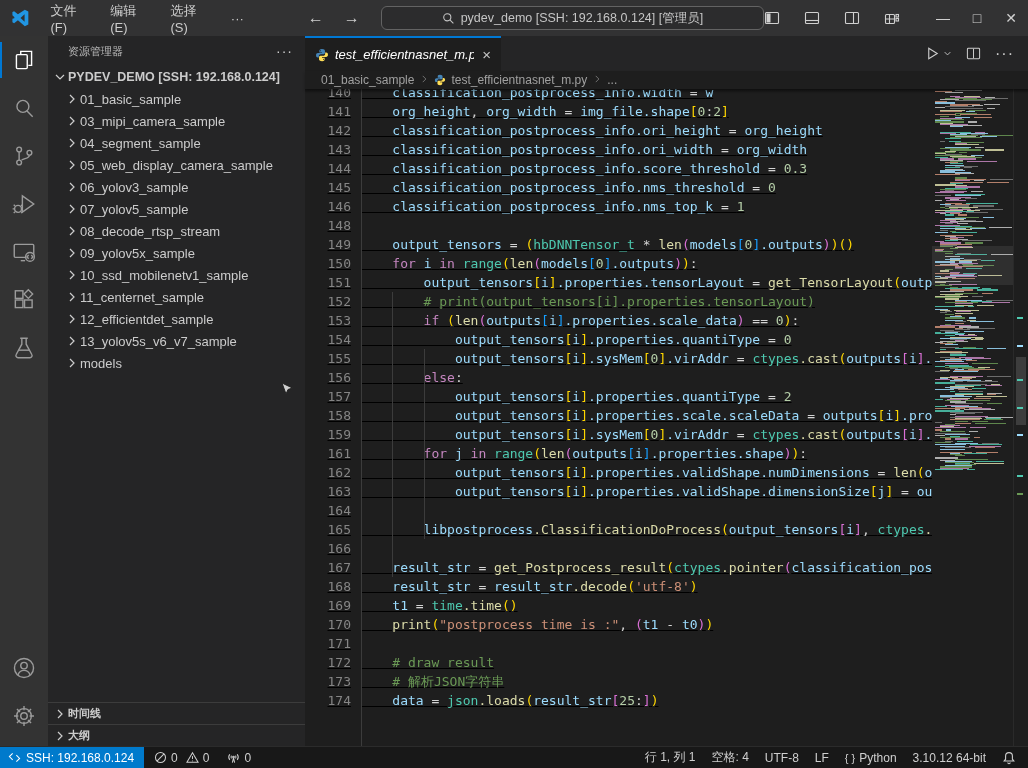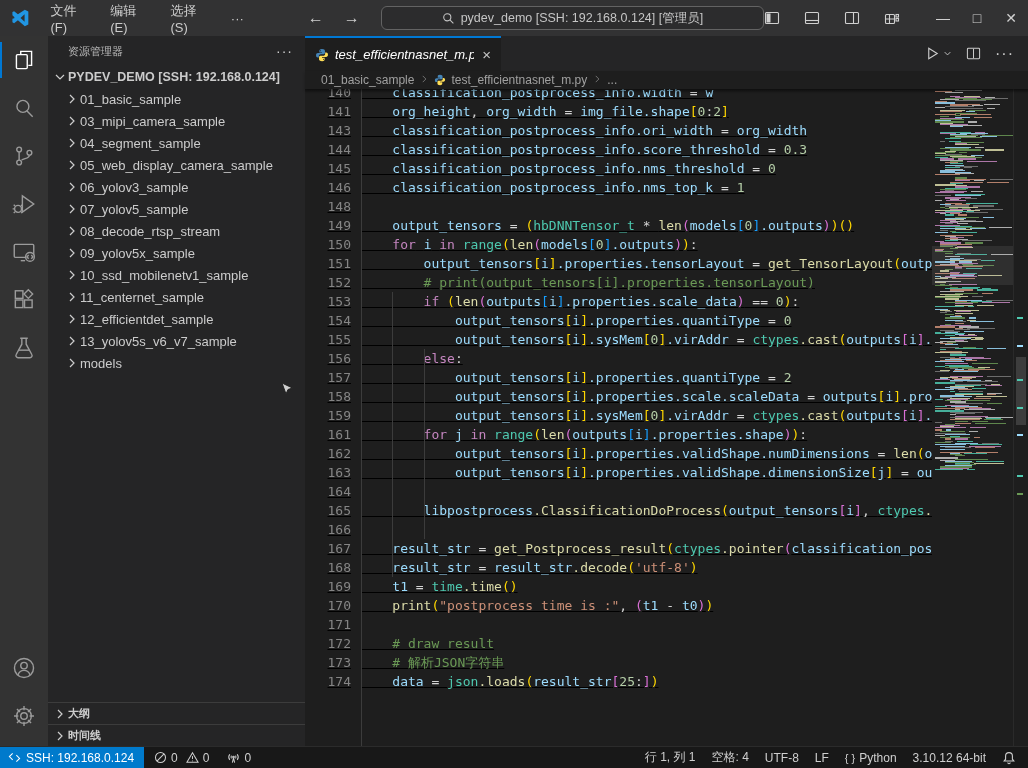--- a/index.html
+++ b/index.html
@@ -343,29 +343,29 @@
             <path d="M1 1l4 11 2-4.5L11.5 6z" fill="#cfcfcf" stroke="#222" stroke-width="1"></path>
           </svg>
       </div>
       <div class="sb-bottom">
         <div class="sb-section">
           <span class="chev">
             <svg width="16" height="16" viewBox="0 0 16 16">
                 <path d="M6 4l4 4-4 4"></path>
               </svg>
           </span>
-          <span>大纲</span>
+          <span>时间线</span>
         </div>
         <div class="sb-section">
           <span class="chev">
             <svg width="16" height="16" viewBox="0 0 16 16">
                 <path d="M6 4l4 4-4 4"></path>
               </svg>
           </span>
-          <span>时间线</span>
+          <span>大纲</span>
         </div>
       </div>
     </div>
 
     <div class="editor">
       <div class="tabbar">
         <div class="tab">
           <svg width="14" height="14" viewBox="0 0 16 16">
             <path fill="#4584b6" d="M7.9 1c-2.6 0-2.9 1.2-2.9 2.2V5h3v.7H3.4C2 5.7 1.2 6.7 1.2 8.2c0 1.6.7 2.6 2 2.6h1.2V9.2c0-1.2 1-2.1 2.3-2.1h3c1 0 1.7-.7 1.7-1.7V3.2C11.4 2 10.4 1 7.9 1zM6.3 2.6a.6.6 0 1 1 0 1.2.6.6 0 0 1 0-1.2z"></path>
             <path fill="#ffde57" d="M8.1 15c2.6 0 2.9-1.2 2.9-2.2V11h-3v-.7h4.6c1.4 0 2.2-1 2.2-2.5 0-1.6-.7-2.6-2-2.6h-1.2v1.6c0 1.2-1 2.1-2.3 2.1h-3c-1 0-1.7.7-1.7 1.7v2.2C4.6 14 5.6 15 8.1 15zm1.6-1.6a.6.6 0 1 1 0-1.2.6.6 0 0 1 0 1.2z"></path>
@@ -408,20 +408,21 @@
             </svg>
         </span>
         <span>...</span>
       </div>
 
       <div class="codewrap">
         <div class="top-shadow"></div>
         <div class="codearea" id="code">
             <div class="cl"><span class="ln">140</span><span class="lc"><span style="color: rgb(156, 220, 254);">    classification_postprocess_info.width</span><span style="color: rgb(212, 212, 212);"> = </span><span style="color: rgb(156, 220, 254);">w</span></span></div>
             <div class="cl"><span class="ln">141</span><span class="lc"><span style="color: rgb(156, 220, 254);">    org_height</span><span style="color: rgb(212, 212, 212);">, </span><span style="color: rgb(156, 220, 254);">org_width</span><span style="color: rgb(212, 212, 212);"> = </span><span style="color: rgb(156, 220, 254);">img_file.shape</span><span style="color: rgb(255, 215, 0);">[</span><span style="color: rgb(181, 206, 168);">0</span><span style="color: rgb(212, 212, 212);">:</span><span style="color: rgb(181, 206, 168);">2</span><span style="color: rgb(255, 215, 0);">]</span></span></div>
+            <div class="cl"><span class="ln">142</span><span class="lc"><span style="color: rgb(156, 220, 254);">    classification_postprocess_info.ori_height</span><span style="color: rgb(212, 212, 212);"> = </span><span style="color: rgb(156, 220, 254);">org_height</span></span></div>
             <div class="cl"><span class="ln">143</span><span class="lc"><span style="color: rgb(156, 220, 254);">    classification_postprocess_info.ori_width</span><span style="color: rgb(212, 212, 212);"> = </span><span style="color: rgb(156, 220, 254);">org_width</span></span></div>
             <div class="cl"><span class="ln">144</span><span class="lc"><span style="color: rgb(156, 220, 254);">    classification_postprocess_info.score_threshold</span><span style="color: rgb(212, 212, 212);"> = </span><span style="color: rgb(181, 206, 168);">0.3</span></span></div>
             <div class="cl"><span class="ln">145</span><span class="lc"><span style="color: rgb(156, 220, 254);">    classification_postprocess_info.nms_threshold</span><span style="color: rgb(212, 212, 212);"> = </span><span style="color: rgb(181, 206, 168);">0</span></span></div>
             <div class="cl"><span class="ln">146</span><span class="lc"><span style="color: rgb(156, 220, 254);">    classification_postprocess_info.nms_top_k</span><span style="color: rgb(212, 212, 212);"> = </span><span style="color: rgb(181, 206, 168);">1</span></span></div>
             <div class="cl"><span class="ln">148</span><span class="lc"></span></div>
             <div class="cl"><span class="ln">149</span><span class="lc"><span style="color: rgb(156, 220, 254);">    output_tensors</span><span style="color: rgb(212, 212, 212);"> = </span><span style="color: rgb(255, 215, 0);">(</span><span style="color: rgb(78, 201, 176);">hbDNNTensor_t</span><span style="color: rgb(212, 212, 212);"> * </span><span style="color: rgb(220, 220, 170);">len</span><span style="color: rgb(218, 112, 214);">(</span><span style="color: rgb(156, 220, 254);">models</span><span style="color: rgb(23, 159, 255);">[</span><span style="color: rgb(181, 206, 168);">0</span><span style="color: rgb(23, 159, 255);">]</span><span style="color: rgb(156, 220, 254);">.outputs</span><span style="color: rgb(218, 112, 214);">)</span><span style="color: rgb(255, 215, 0);">)</span><span style="color: rgb(255, 215, 0);">()</span></span></div>
             <div class="cl"><span class="ln">150</span><span class="lc"><span style="color: rgb(197, 134, 192);">    for</span><span style="color: rgb(212, 212, 212);"> </span><span style="color: rgb(156, 220, 254);">i</span><span style="color: rgb(212, 212, 212);"> </span><span style="color: rgb(197, 134, 192);">in</span><span style="color: rgb(212, 212, 212);"> </span><span style="color: rgb(78, 201, 176);">range</span><span style="color: rgb(255, 215, 0);">(</span><span style="color: rgb(220, 220, 170);">len</span><span style="color: rgb(218, 112, 214);">(</span><span style="color: rgb(156, 220, 254);">models</span><span style="color: rgb(23, 159, 255);">[</span><span style="color: rgb(181, 206, 168);">0</span><span style="color: rgb(23, 159, 255);">]</span><span style="color: rgb(156, 220, 254);">.outputs</span><span style="color: rgb(218, 112, 214);">)</span><span style="color: rgb(255, 215, 0);">)</span><span style="color: rgb(212, 212, 212);">:</span></span></div>
             <div class="cl"><span class="ln">151</span><span class="lc"><span style="color: rgb(156, 220, 254);">        output_tensors</span><span style="color: rgb(255, 215, 0);">[</span><span style="color: rgb(156, 220, 254);">i</span><span style="color: rgb(255, 215, 0);">]</span><span style="color: rgb(156, 220, 254);">.properties.tensorLayout</span><span style="color: rgb(212, 212, 212);"> = </span><span style="color: rgb(220, 220, 170);">get_TensorLayout</span><span style="color: rgb(255, 215, 0);">(</span><span style="color: rgb(156, 220, 254);">outputs</span></span></div>
             <div class="cl"><span class="ln">152</span><span class="lc"><span style="color: rgb(106, 153, 85);">        # print(output_tensors[i].properties.tensorLayout)</span></span></div>
             <div class="cl"><span class="ln">153</span><span class="lc"><span style="color: rgb(197, 134, 192);">        if</span><span style="color: rgb(212, 212, 212);"> </span><span style="color: rgb(255, 215, 0);">(</span><span style="color: rgb(220, 220, 170);">len</span><span style="color: rgb(218, 112, 214);">(</span><span style="color: rgb(156, 220, 254);">outputs</span><span style="color: rgb(23, 159, 255);">[</span><span style="color: rgb(156, 220, 254);">i</span><span style="color: rgb(23, 159, 255);">]</span><span style="color: rgb(156, 220, 254);">.properties.scale_data</span><span style="color: rgb(218, 112, 214);">)</span><span style="color: rgb(212, 212, 212);"> == </span><span style="color: rgb(181, 206, 168);">0</span><span style="color: rgb(255, 215, 0);">)</span><span style="color: rgb(212, 212, 212);">:</span></span></div>

